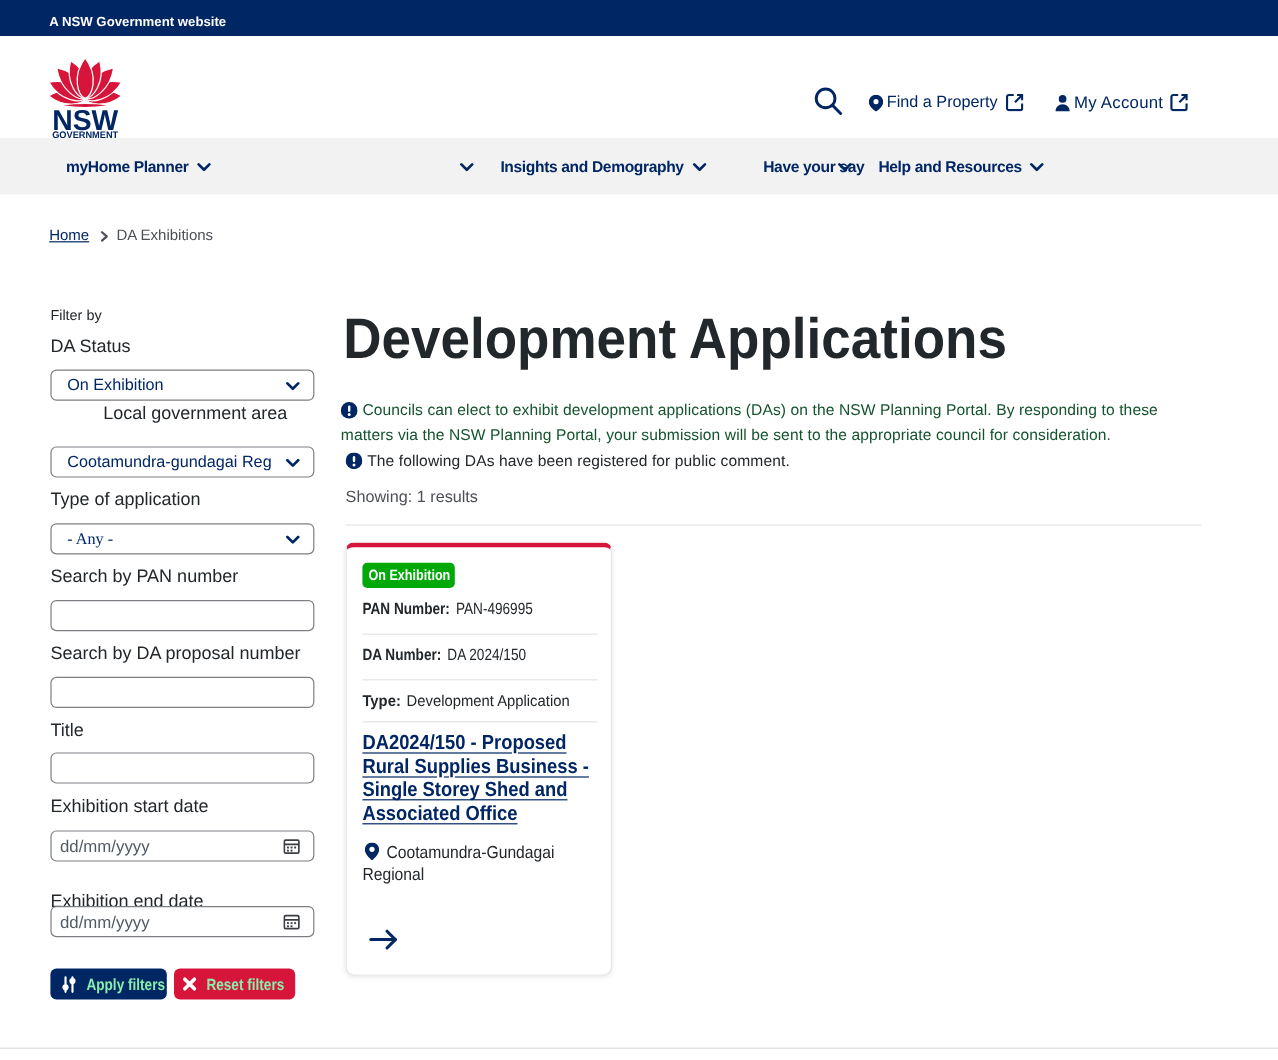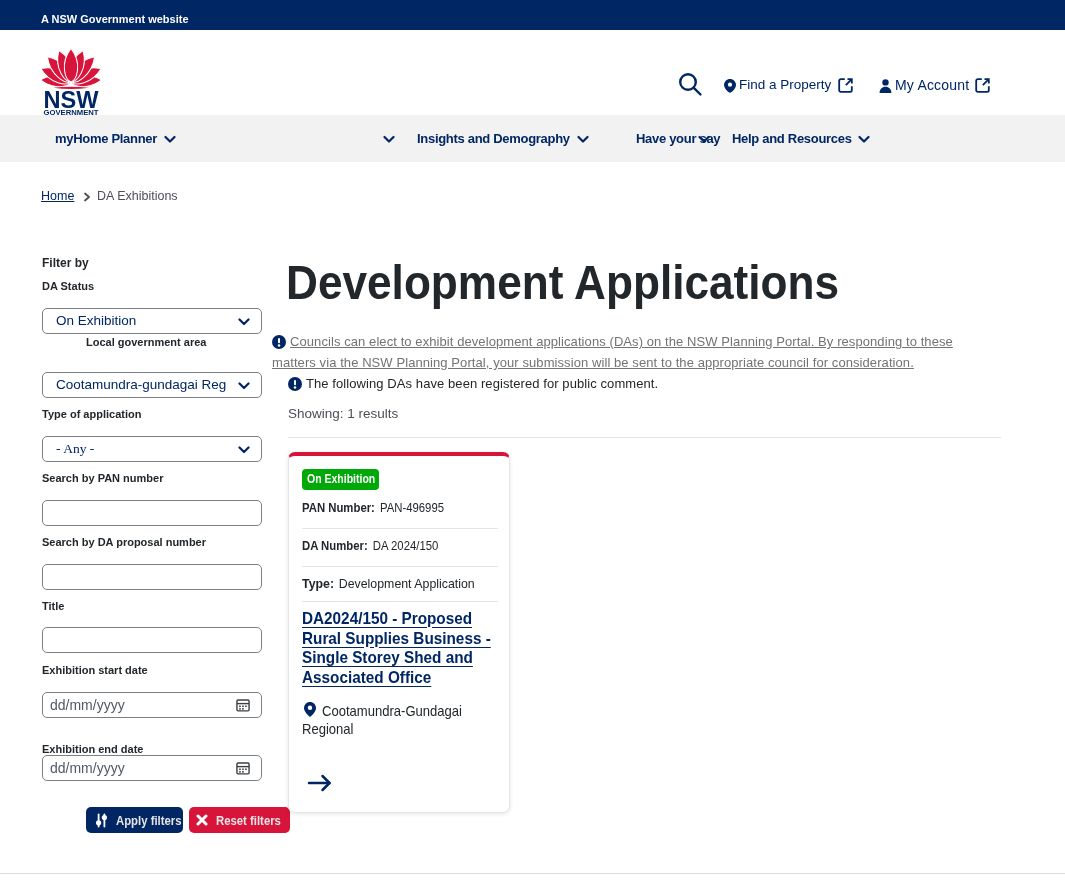--- a/index.html
+++ b/index.html
@@ -5,22 +5,22 @@
 * { margin:0; padding:0; box-sizing:border-box; }
 html,body { width:1065px; height:883px; background:#fff; font-family:"Liberation Sans", sans-serif; overflow:hidden; position:relative; }
 .abs { position:absolute; }
 .sx { transform-origin:0 0; white-space:nowrap; }
 .topbar { position:absolute; left:0; top:0; width:1065px; height:30px; background:#002664; }
 .nav { position:absolute; left:0; top:115px; width:1065px; height:47px; background:#f2f2f2;text-align:center; }
 .nav-item { position:absolute; top:0; height:47px; line-height:47px; color:#002664; font-size:13px; font-weight:bold; letter-spacing:-0.3px; white-space:nowrap; }
 .ctl { position:absolute; left:0; width:220px; height:26px; border:1px solid #7c7f83; border-radius:5px; background:#fff; }
 .ctl .val { position:absolute; left:13px; top:4px; font-size:13.5px; color:#002664; white-space:nowrap; }
 .ctl .ph { position:absolute; left:7px; top:3.5px; font-size:14px; color:#505a64; }
-.lbl { position:absolute; left:0; font-size:11px; color:#22272b; white-space:nowrap;font-weight:bold; }
-.btn { position:absolute; height:26px; border-radius:5px; color:#e5e5e5; display:flex; align-items:center;margin-left:44px; }
+.lbl { position:absolute; left:0; font-size:15px; color:#22272b; white-space:nowrap; }
+.btn { position:absolute; height:26px; border-radius:5px; color:#86efac; display:flex; align-items:center; }
 .btn span { flex:none; font-size:13.5px; font-weight:bold; transform:scaleX(.84); transform-origin:0 50%; white-space:nowrap; }
 .kv { position:absolute; left:13px; font-size:13.5px; color:#22272b; white-space:nowrap; transform:scaleX(.84); transform-origin:0 0; }
 .chr { position:absolute; left:13px; width:196px; border-top:1px solid #e4e4e6; }
 .card { position:absolute; left:288px; top:452px; width:222px; height:361px; background:#fff; border:1px solid #e6e6e8; border-top:4px solid #d7153a; border-radius:7px; box-shadow:0 1px 4px rgba(0,0,0,.10); }
 </style>
 </head>
 <body>
 
 <div class="topbar">
     <span class="abs" style="left:41px; top:12.5px; color:#fff; font-size:11px; font-weight:bold;">A NSW Government website</span>
@@ -95,21 +95,21 @@
     </svg>
 </div>
 
 <span class="abs" style="left:41px; top:189px; font-size:12.5px; color:#002664; text-decoration:underline;">Home</span>
 <svg class="abs" style="left:83px; top:192px;" width="8" height="10" viewBox="0 0 8 10" fill="none" stroke="#4c4f55" stroke-width="1.8" stroke-linecap="round" stroke-linejoin="round">
     <polyline points="2,1.5 6,5 2,8.5"></polyline>
   </svg>
 <span class="abs" style="left:97px; top:189px; font-size:12.5px; color:#4c4f55;">DA Exhibitions</span>
 
 <div class="abs" style="left:42px; top:0; width:221px;">
-  <span class="lbl" style="top:256px; font-size:12px; font-weight:bold;">Filter by</span>
+  <span class="lbl" style="top:256px; font-size:12px; font-weight:normal;">Filter by</span>
   <span class="lbl" style="top:280px;">DA Status</span>
   <div class="ctl" style="top:308px;">
       <span class="val">On Exhibition</span>
     <svg class="abs" style="right:11px; top:9px;" width="12" height="9" viewBox="0 0 12 9" fill="none" stroke="#002664" stroke-width="2.2" stroke-linecap="round" stroke-linejoin="round">
         <polyline points="1.5,1.5 6,6 10.5,1.5"></polyline>
       </svg>
     </div>
   <span class="lbl" style="top:336px;margin-left:44px;">Local government area</span>
   <div class="ctl" style="top:372px;">
       <span class="val">Cootamundra-gundagai Reg</span>
@@ -178,21 +178,21 @@
           <line x1="2" y1="2" x2="10" y2="10"></line>
           <line x1="10" y1="2" x2="2" y2="10"></line>
         </g>
       </svg>
     <span>Reset filters</span>
   </div>
 </div>
 
 <h1 class="abs sx" style="left:286px; top:256.5px; font-size:47.5px; color:#22272b; font-weight:bold; transform:scaleX(.93); line-height:1.1;">Development Applications</h1>
 
-<div class="abs" style="left:272px; top:331px; width:713px; font-size:13px; letter-spacing:.08px; color:#737373; line-height:21px;text-decoration:underline;">
+<div class="abs" style="left:284px; top:331px; width:713px; font-size:13px; letter-spacing:.08px; color:#14532d; line-height:21px;">
   <svg style="vertical-align:-3px; margin-right:4px;" width="14" height="14" viewBox="0 0 14 14">
       <circle cx="7" cy="7" r="7" fill="#002664"></circle>
       <rect x="6" y="3" width="2" height="5.2" rx="1" fill="#fff"></rect>
       <circle cx="7" cy="10.5" r="1.25" fill="#fff"></circle>
     </svg>Councils can elect to exhibit development applications (DAs) on the NSW Planning Portal. By responding to these matters via the NSW Planning Portal, your submission will be sent to the appropriate council for consideration.
 </div>
 <div class="abs" style="left:288px; top:373px; width:713px; font-size:13px; letter-spacing:.08px; color:#22272b; line-height:21px;">
   <svg style="vertical-align:-3px; margin-right:4px;" width="14" height="14" viewBox="0 0 14 14">
       <circle cx="7" cy="7" r="7" fill="#002664"></circle>
       <rect x="6" y="3" width="2" height="5.2" rx="1" fill="#fff"></rect>

